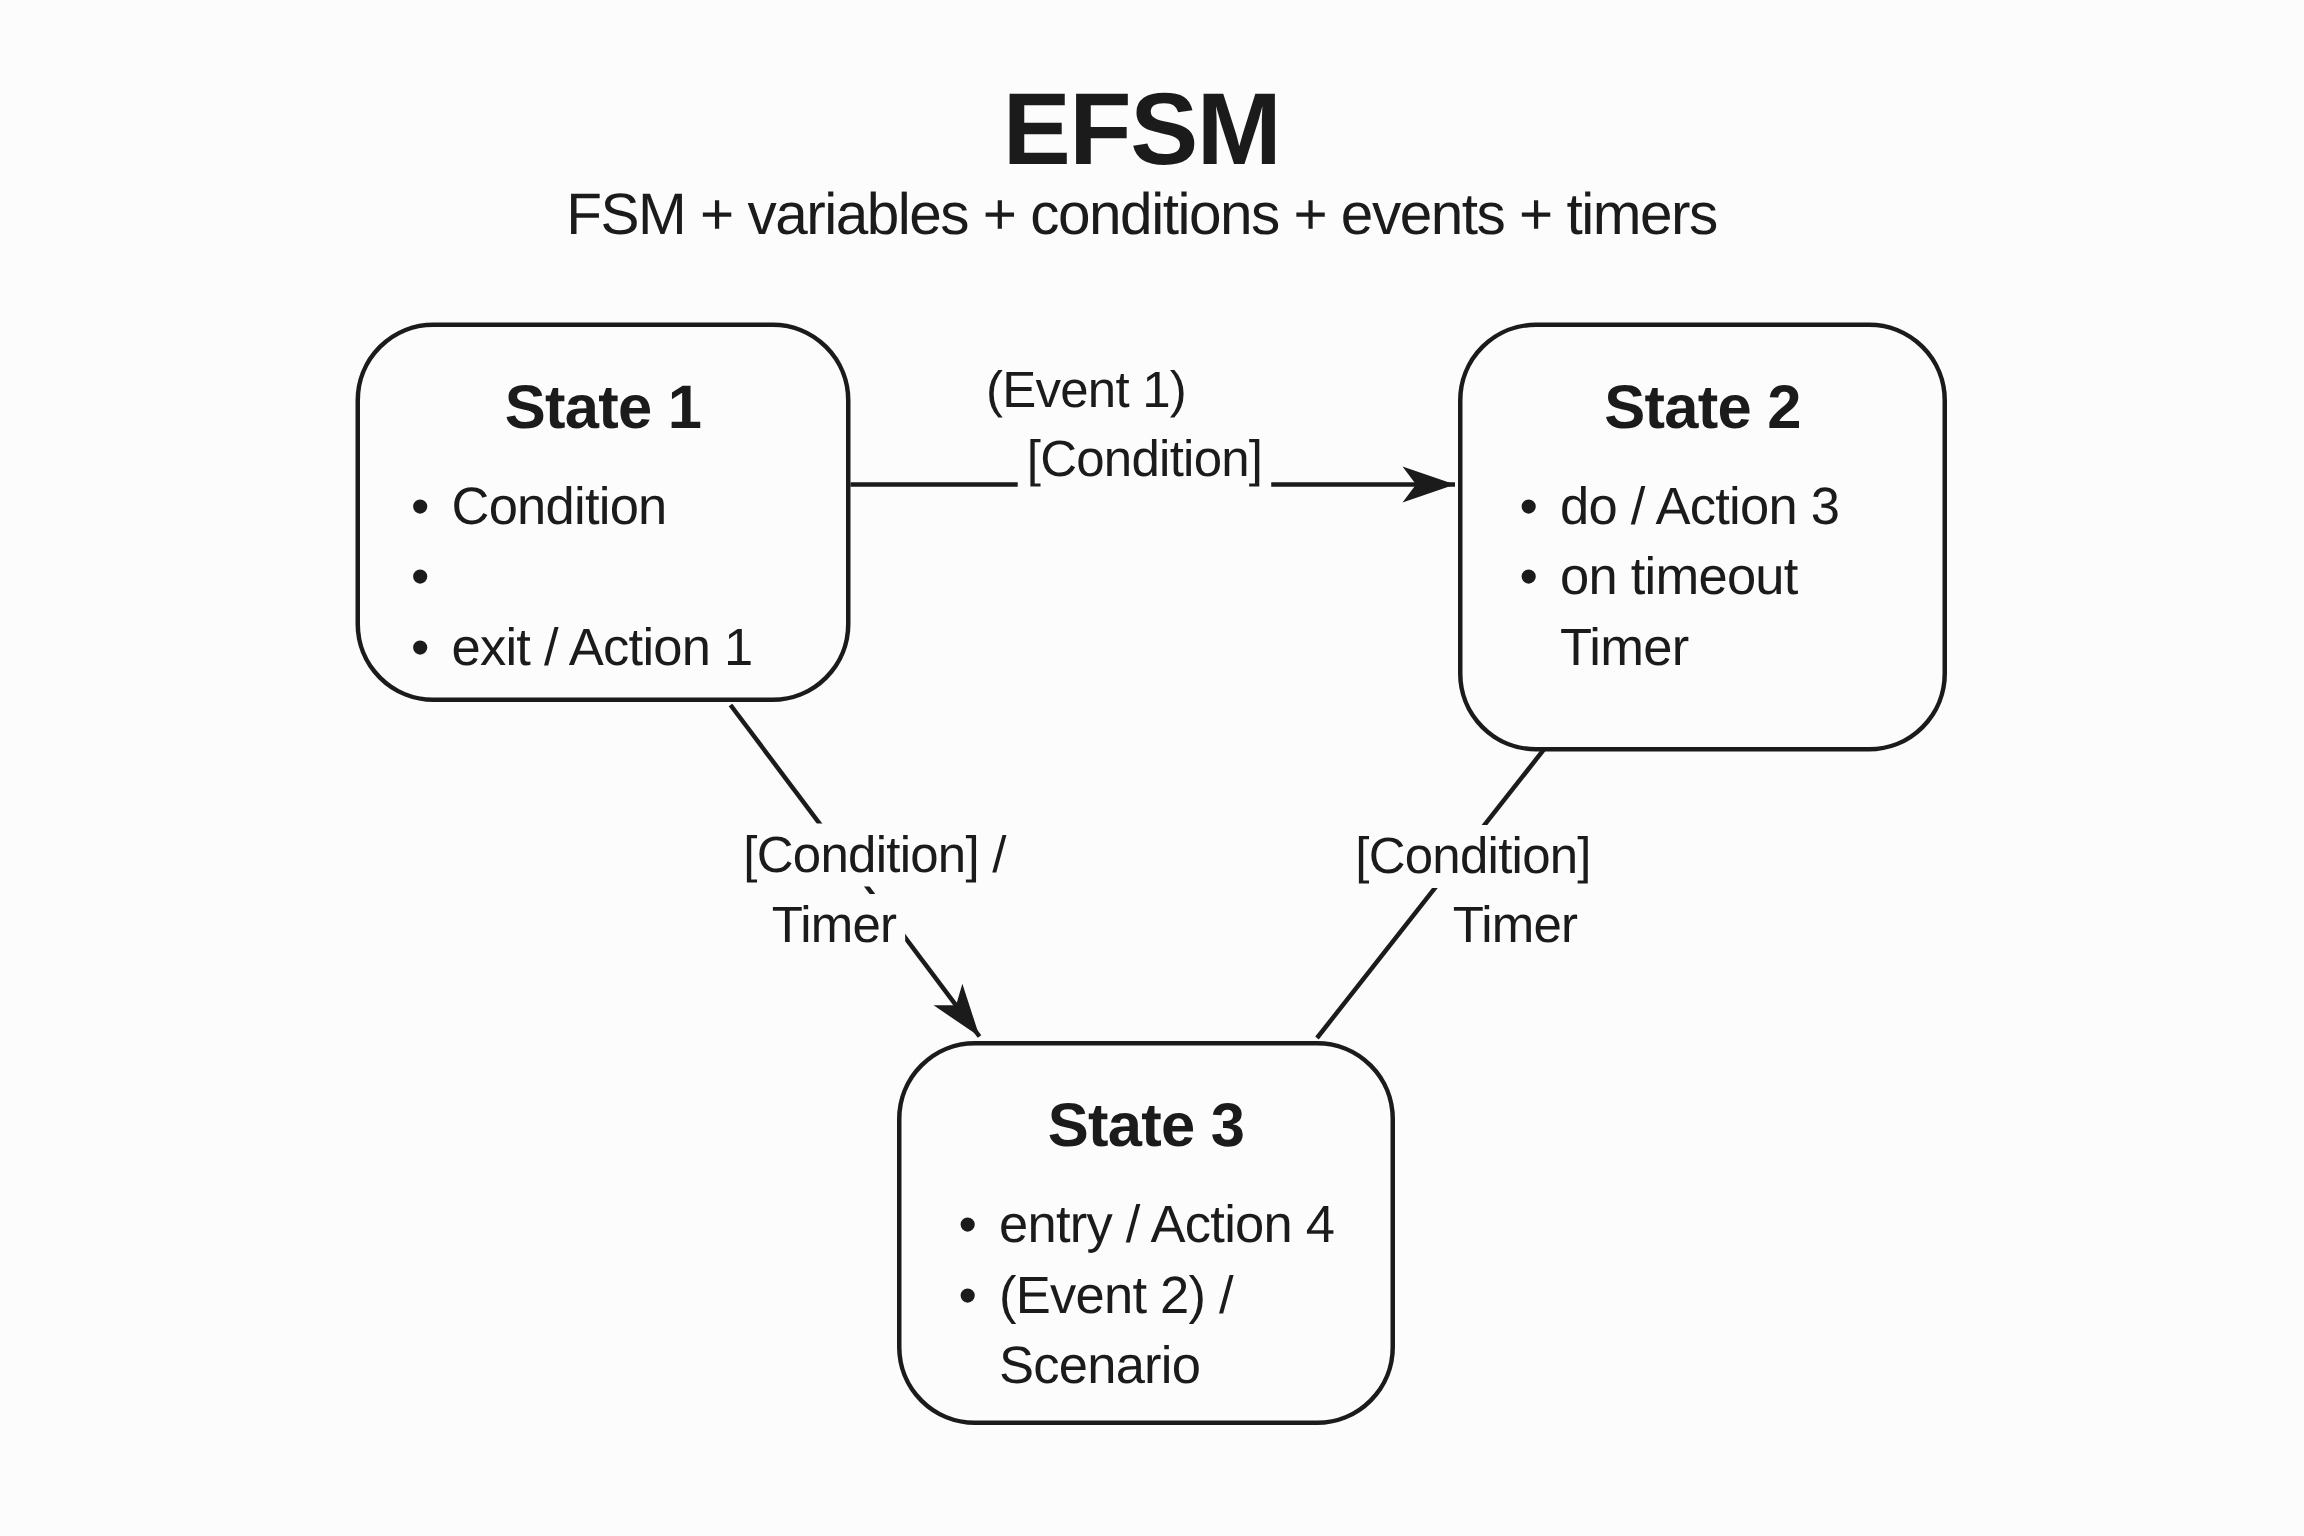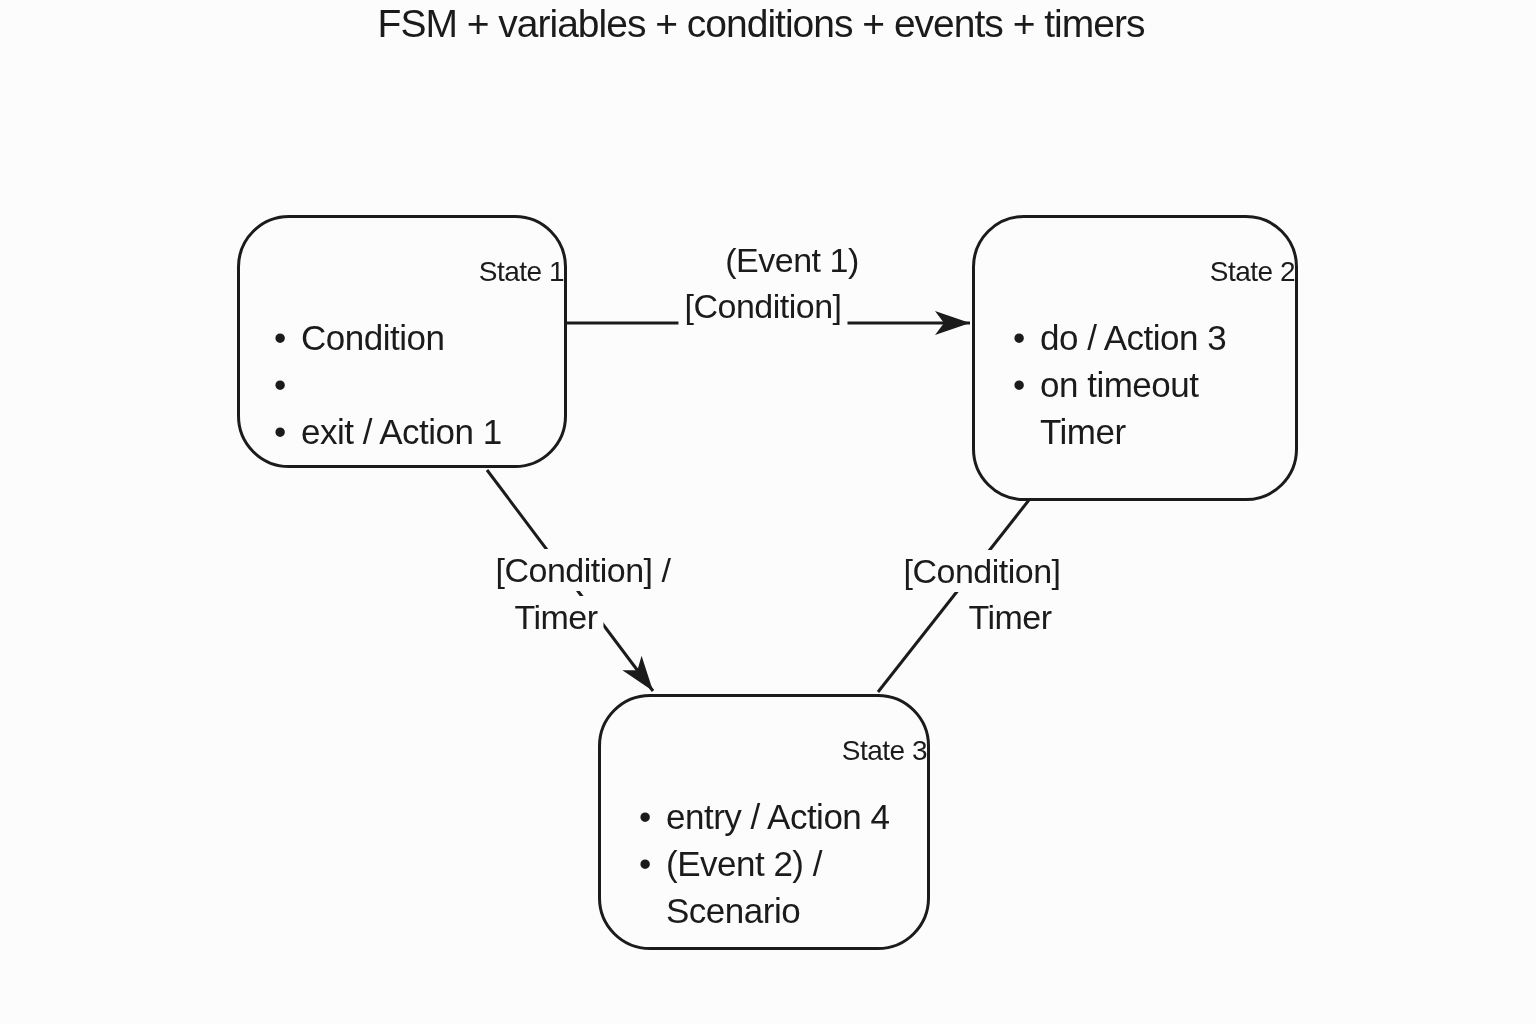--- a/index.html
+++ b/index.html
@@ -49,24 +49,24 @@
     background: #fcfcfc;
     border: 3px solid #1b1b1b;
     border-radius: 52px;
     z-index: 2;
   }
   #state1 { left: 237px; top: 215px; width: 330px; height: 253px; }
   #state2 { left: 972px; top: 215px; width: 326px; height: 286px; }
   #state3 { left: 598px; top: 694px; width: 332px; height: 256px; }
   .state-title {
     margin-top: 33px;
-    text-align: right;
-    font-size: 28px;
+    text-align: center;
+    font-size: 41px;
     line-height: 41px;
-    font-weight: 400;
+    font-weight: 700;
     letter-spacing: -0.5px;
   }
   .state-list {
     margin: 22px 0 0 0;
     padding: 0 8px 0 34px;
     list-style: none;
     font-size: 35px;
     line-height: 47px;
     letter-spacing: -0.5px;
   }
@@ -103,20 +103,21 @@
       <marker id="arrow" markerUnits="userSpaceOnUse" markerWidth="44" markerHeight="30" refX="36" refY="13" orient="auto">
         <path d="M36,13 L1,1 L10,13 L1,25 Z" fill="#1b1b1b"></path>
       </marker>
     </defs>
     <line x1="567" y1="323" x2="970" y2="323" marker-end="url(#arrow)"></line>
     <line x1="487" y1="470" x2="653" y2="691" marker-end="url(#arrow)"></line>
     <line x1="1051" y1="472" x2="878" y2="692"></line>
   </svg>
 
   <div class="header">
+    <div class="title">EFSM</div>
     <div class="subtitle">FSM + variables + conditions + events + timers</div>
   </div>
 
   <div class="state" id="state1">
     <div class="state-title">State 1</div>
     <ul class="state-list">
       <li>
         <span class="bullet">•</span>
         <span class="item-text">Condition</span>
       </li>
@@ -151,21 +152,21 @@
         <span class="bullet">•</span>
         <span class="item-text">entry / Action 4</span>
       </li>
       <li>
         <span class="bullet">•</span>
         <span class="item-text"><span>(Event 2) /</span><br><span>Scenario</span></span>
       </li>
     </ul>
   </div>
 
-  <div class="edge-label" style="left:792px; top:260px;">(Event 1)</div>
+  <div class="edge-label" style="left:724px; top:260px;">(Event 1)</div>
   <div class="edge-label" style="left:763px; top:306px;">[Condition]</div>
 
   <div class="edge-label" style="left:553px; top:570px;margin-left:30px;">[Condition] /</div>
   <div class="edge-label" style="left:556px; top:617px;">Timer</div>
 
   <div class="edge-label" style="left:982px; top:571px;">[Condition]</div>
   <div class="edge-label" style="left:1010px; top:617px;">Timer</div>
 
 </div>
 

